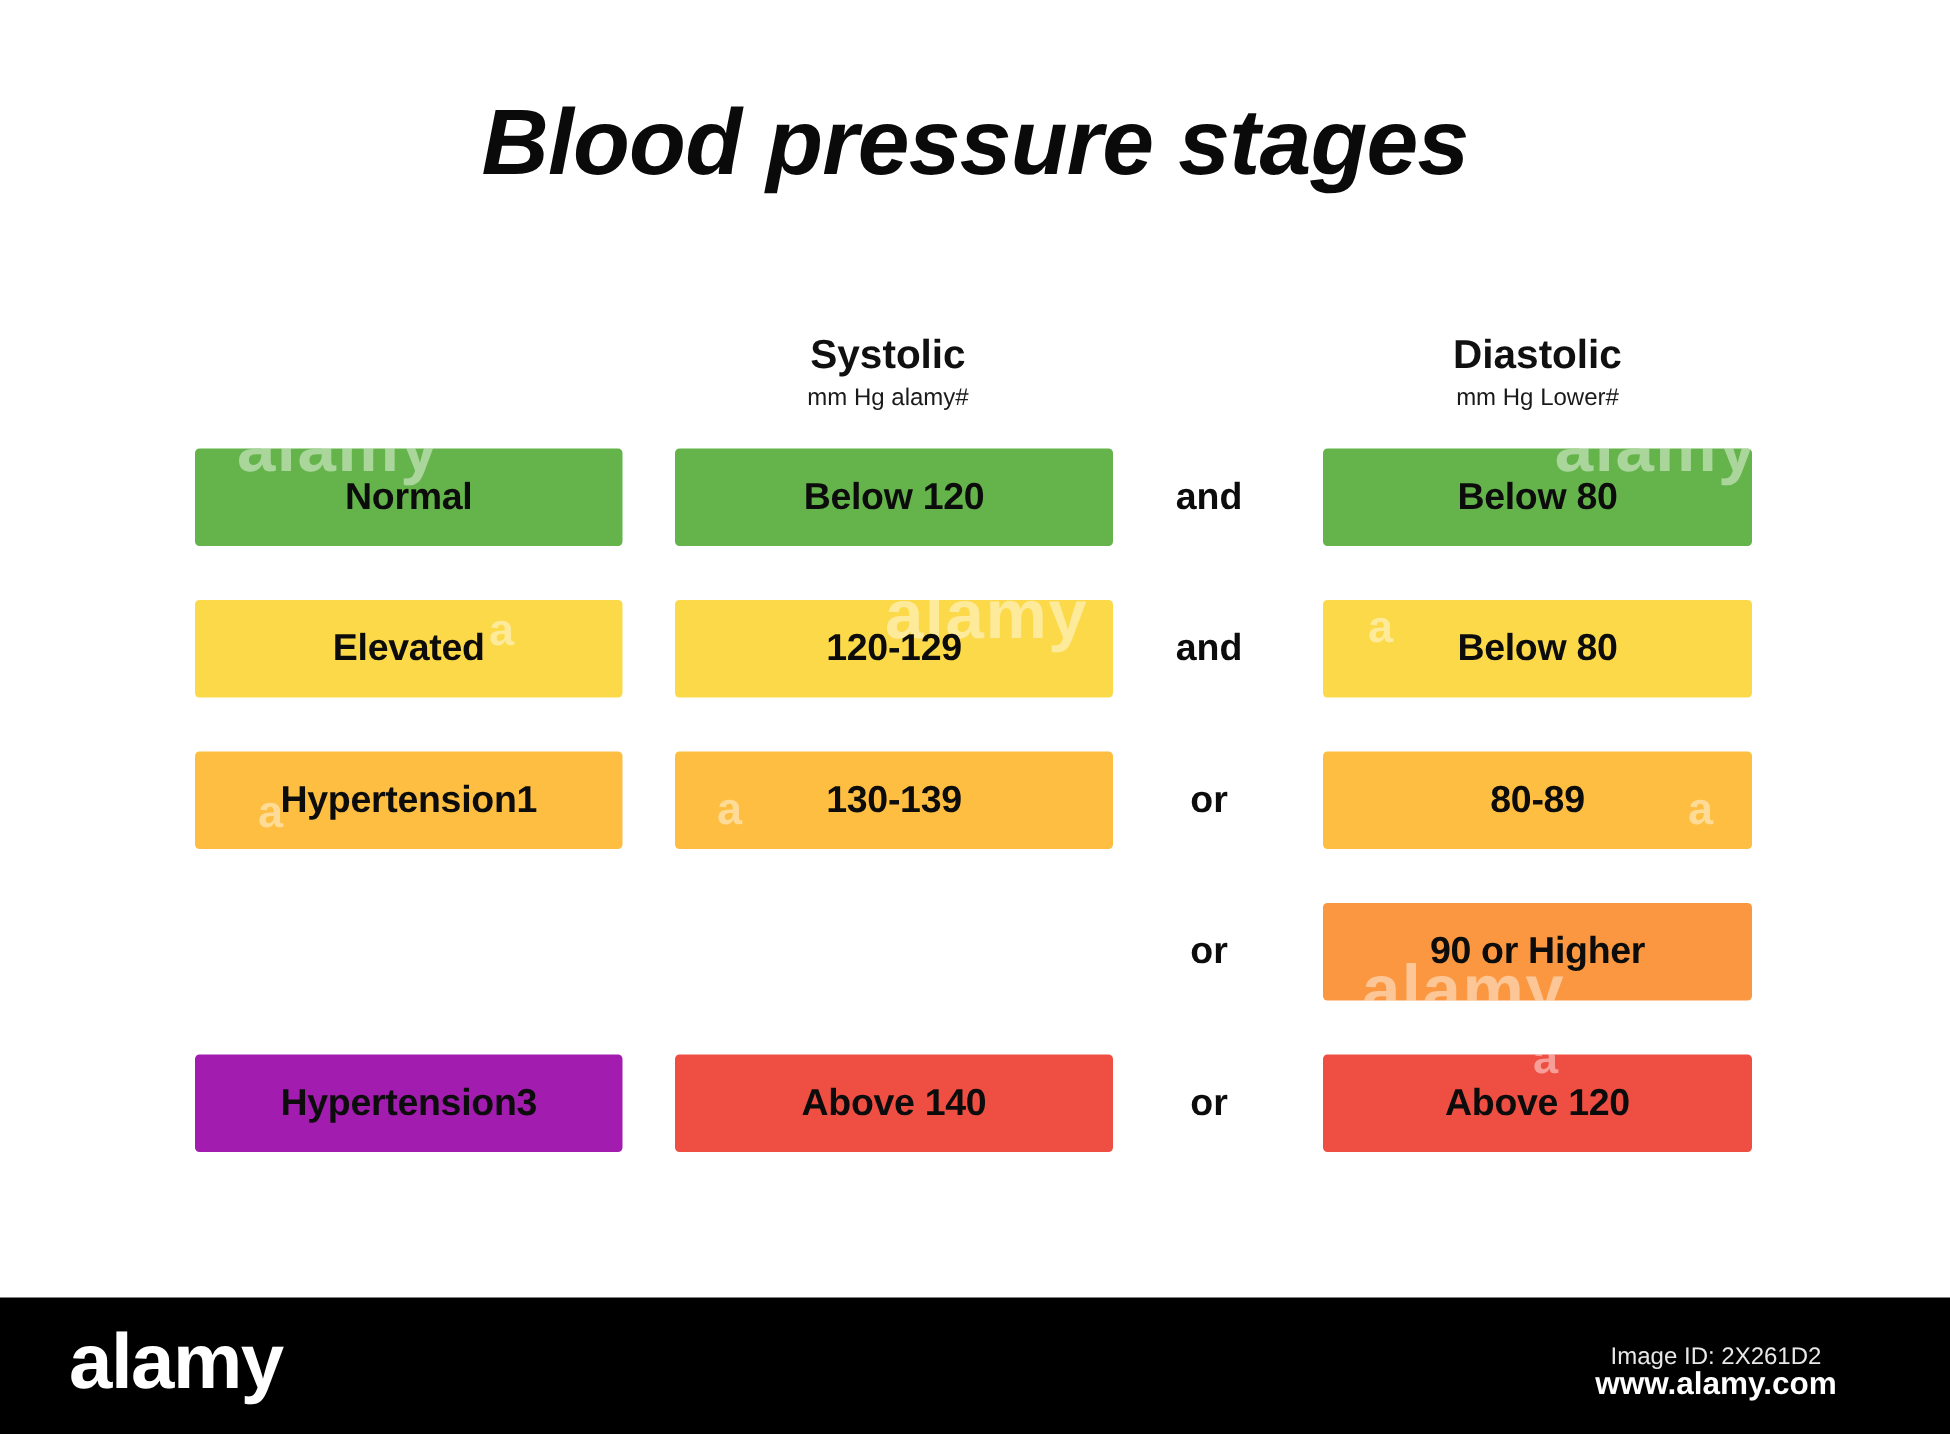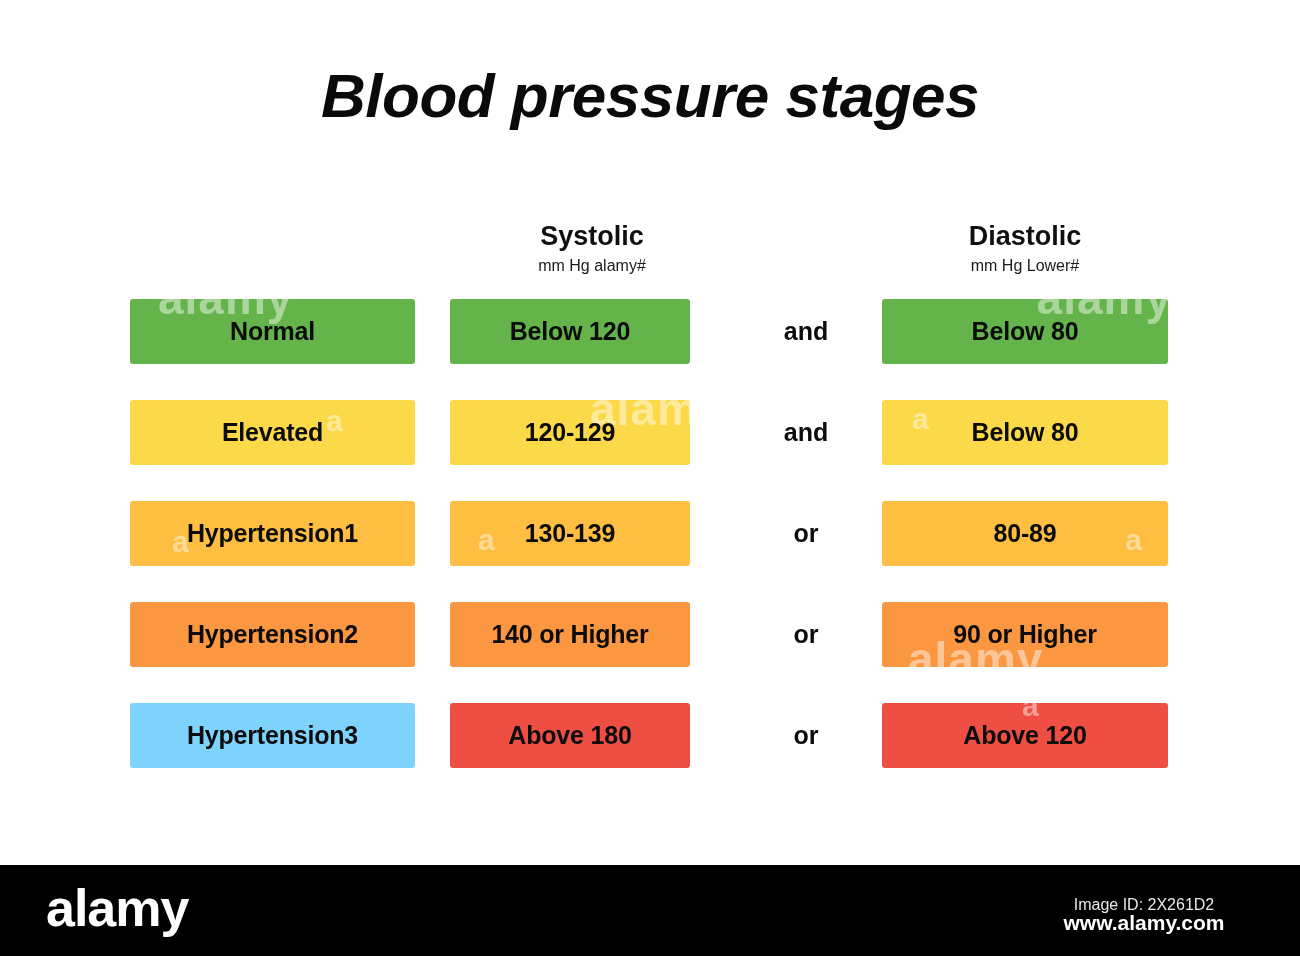--- a/index.html
+++ b/index.html
@@ -86,21 +86,21 @@
   .bar-label {
     font-size: 25px;
     font-weight: bold;
     color: #0c0c0c;
     letter-spacing: -0.2px;
     white-space: nowrap;
     position: relative;
     z-index: 2;
   }
   .bar-stage    { left: 130px;  width: 285px; }
-  .bar-systolic { left: 450px;  width: 240px; }
+  .bar-systolic { left: 450px;  width: 292px; }
   .bar-diastolic{ left: 882px;  width: 286px; }
 
   .connector {
     position: absolute;
     left: 742px;
     width: 128px;
     height: 65px;
     display: flex;
     align-items: center;
     justify-content: center;
@@ -226,39 +226,33 @@
         <span class="bar-label">130-139</span>
       </div>
       <div class="connector">or</div>
       <div class="bar bar-diastolic" style="background:#fdbe42">
         <span class="wm wm-sm" style="right:26px; top:22px;">a</span>
         <span class="bar-label">80-89</span>
       </div>
     </div>
 
     <div class="row">
-      <div class="bar bar-stage" style="background:#fb9740">
-        <span class="bar-label">Hypertension2</span>
-      </div>
-      <div class="bar bar-systolic" style="background:#fb9740">
-        <span class="bar-label">140 or Higher</span>
-      </div>
       <div class="connector">or</div>
       <div class="bar bar-diastolic" style="background:#fb9740">
         <span class="wm wm-big" style="left:26px; top:30px;">alamy</span>
         <span class="bar-label">90 or Higher</span>
       </div>
     </div>
 
     <div class="row">
-      <div class="bar bar-stage" style="background:#7dd3fc">
+      <div class="bar bar-stage" style="background:#a21caf">
         <span class="bar-label">Hypertension3</span>
       </div>
       <div class="bar bar-systolic" style="background:#ef4f43">
-        <span class="bar-label">Above 180</span>
+        <span class="bar-label">Above 140</span>
       </div>
       <div class="connector">or</div>
       <div class="bar bar-diastolic" style="background:#ef4f43">
         <span class="wm wm-sm" style="left:140px; top:-14px;">a</span>
         <span class="bar-label">Above 120</span>
       </div>
     </div>
 
   </div>
 </div>

